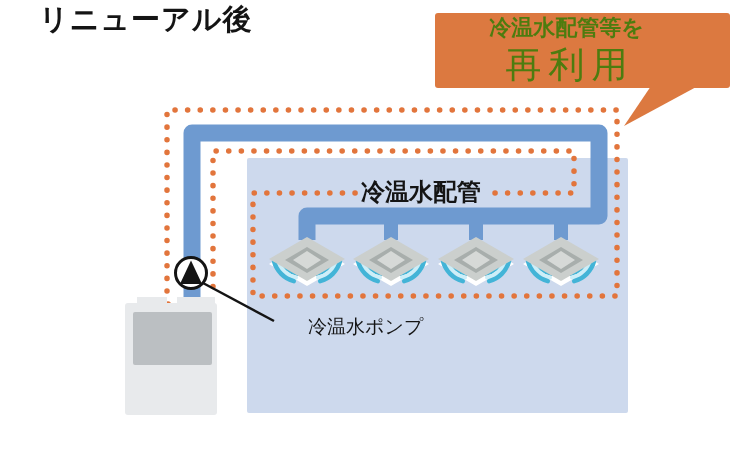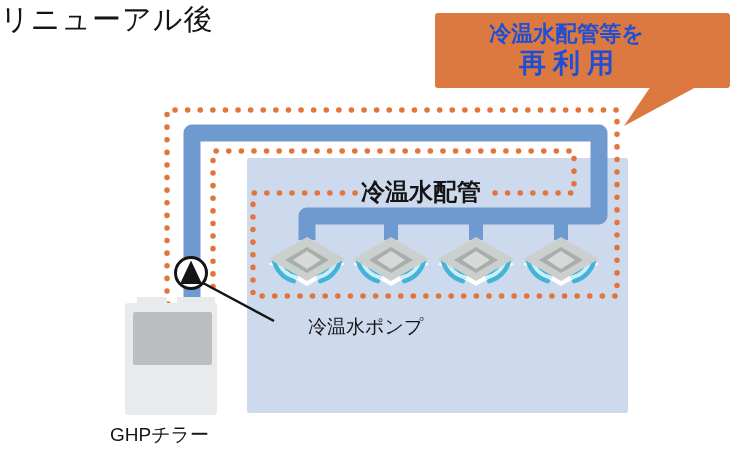--- a/index.html
+++ b/index.html
@@ -2,28 +2,28 @@
 <html style="--accent-orange: #dc7940; --dot-orange: #e2753c; --pipe-blue: #6e9ad0; --building-blue: #cdd9ed; --swoosh-dark: #43b4d7; --swoosh-light: #cdeef8; --unit-gray: #cbcfcd; --unit-rim-white: #ffffff; --unit-inner-gray: #a8aeac; --unit-face: #d6d9d7; --chiller-body: #e8eaec; --chiller-panel: #bbbfc2; --ink: #141414;"><head>
 <meta charset="utf-8">
 <style>
   html,body{margin:0;padding:0;background:#ffffff;}
   .stage{
     position:relative;width:746px;height:450px;background:#fff;overflow:hidden;
     font-family:"Liberation Sans","DejaVu Sans",sans-serif;
   }
   .stage svg{position:absolute;left:0;top:0;}
   .lbl{position:absolute;color:var(--ink);white-space:nowrap;}
-  .title{left:6px;top:4px;font-size:29px;font-weight:400;letter-spacing:1px;color:var(--ink);}
+  .title{left:6px;top:4px;font-size:29px;font-weight:700;letter-spacing:1px;color:var(--ink);padding-left:39px;}
   .callout-text{
     position:absolute;left:435px;top:13px;width:263px;height:75px;
     display:flex;flex-direction:column;align-items:center;justify-content:center;
-    color:#1d4ed8;line-height:1.25;
+    color:#4d7c0f;line-height:1.25;
   }
   .callout-line1{font-size:22px;font-weight:600;}
-  .callout-line2{font-size:27px;font-weight:700;letter-spacing:7px;margin-left:7px;}
+  .callout-line2{font-size:36px;font-weight:400;letter-spacing:7px;margin-left:7px;}
   .piping-label{left:361px;top:176px;font-size:24px;font-weight:600;}
   .pump-label{left:276px;top:314px;font-size:19px;font-weight:500;margin-left:32px;}
   .chiller-label{left:110px;top:422px;font-size:19px;font-weight:500;}
 </style>
 </head>
 <body>
 
 <div class="stage">
 
   <svg width="746" height="450" viewBox="0 0 746 450">
@@ -90,14 +90,13 @@
 
   <div class="title">リニューアル後</div>
 
   <div class="callout-text">
     <div class="callout-line1">冷温水配管等を</div>
     <div class="callout-line2">再利用</div>
   </div>
 
   <div class="lbl piping-label">冷温水配管</div>
   <div class="lbl pump-label">冷温水ポンプ</div>
-  <div class="lbl chiller-label">GHPチラー</div>
 </div>
 
 </body></html>

